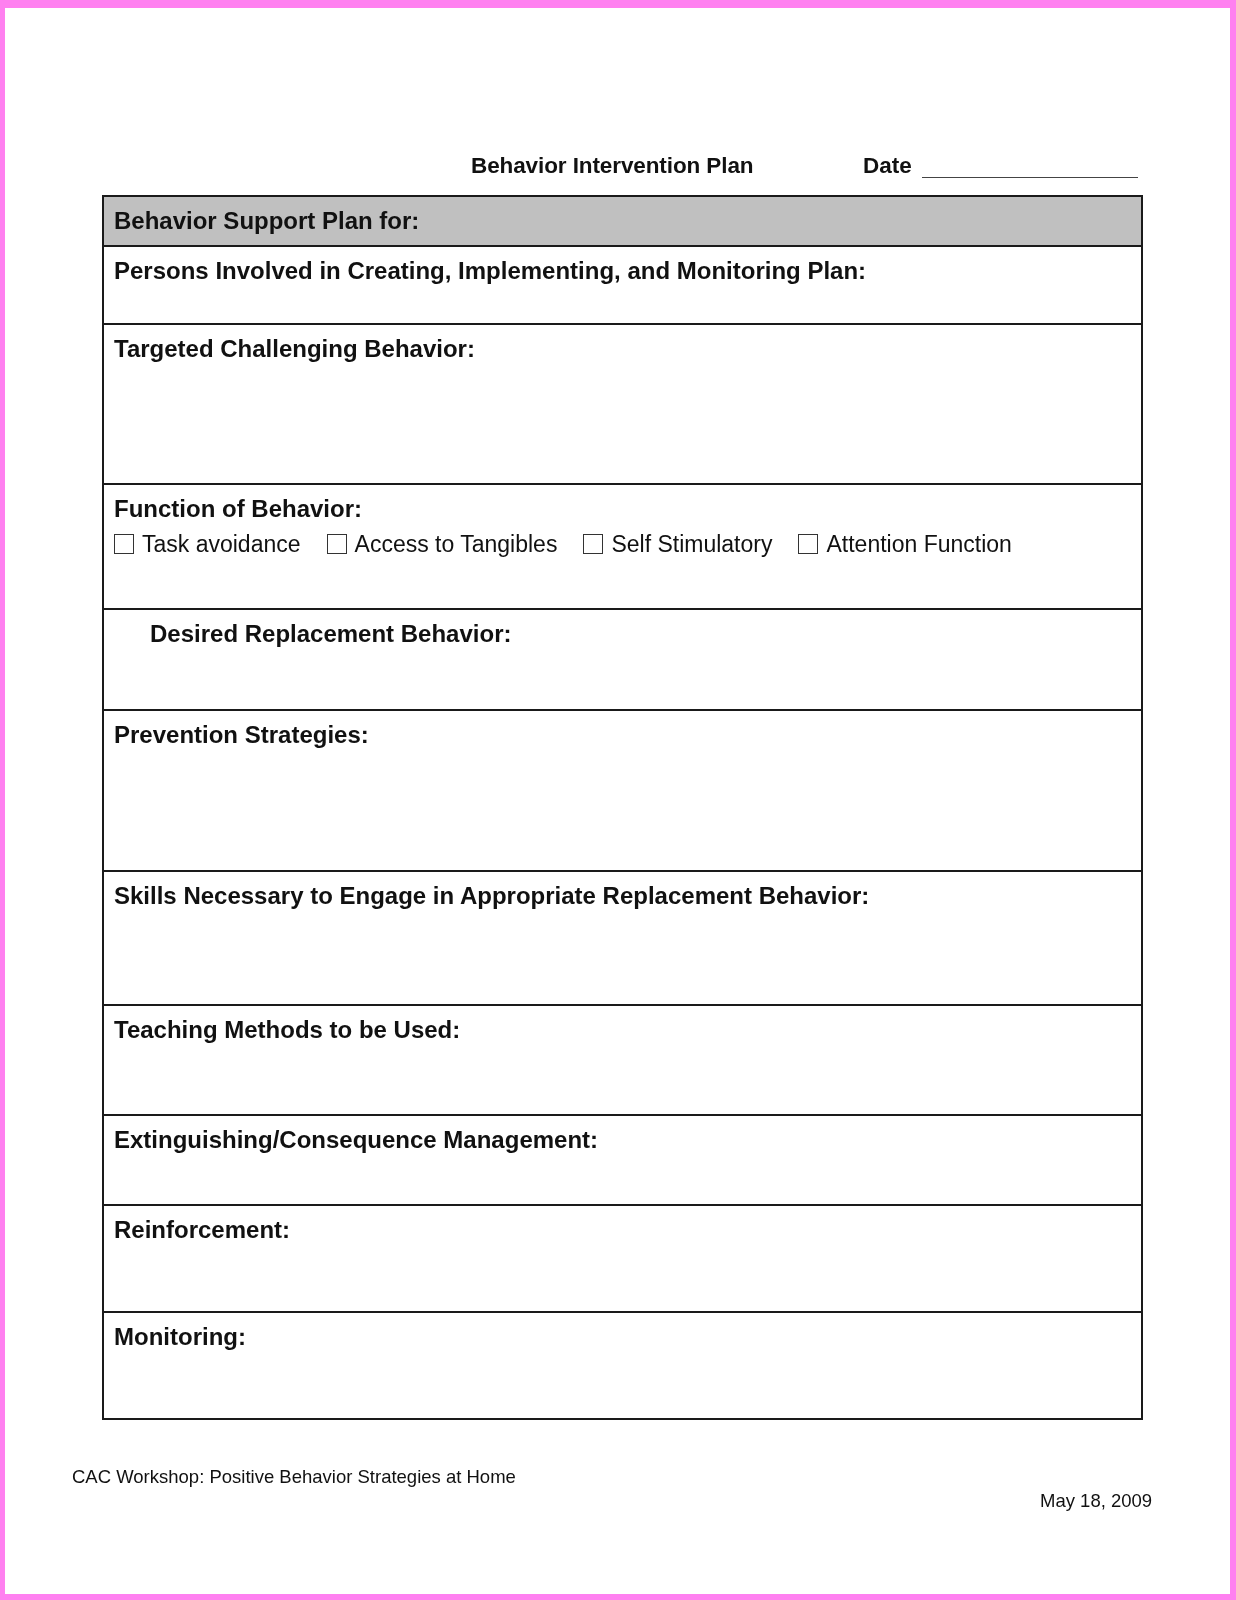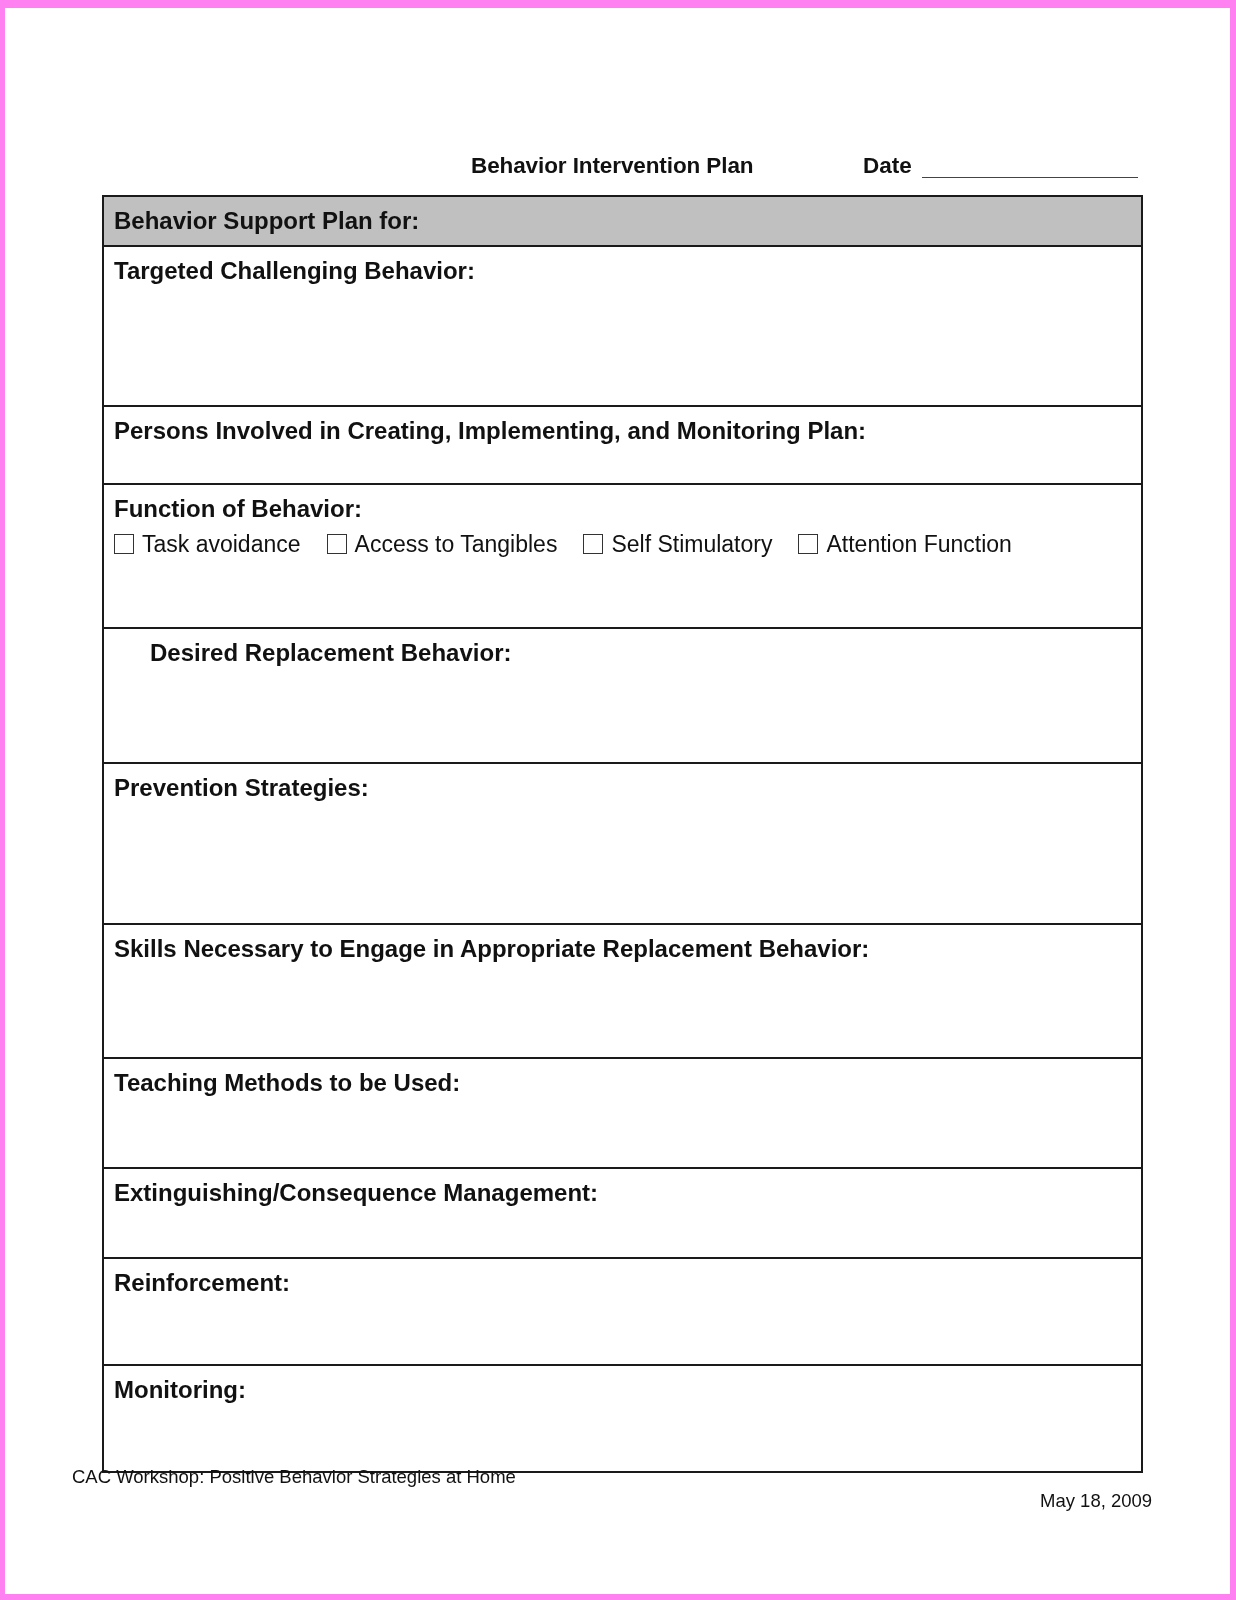--- a/index.html
+++ b/index.html
@@ -132,29 +132,29 @@
   <div class="date-label">Date</div>
   <div class="date-field"></div>
 </div>
 
 <div class="form-table">
 
   <div class="row header" style="height:50px;">
     <div class="row-label">Behavior Support Plan for:</div>
   </div>
 
+  <div class="row" style="height:78px;">
+    <div class="row-label">Persons Involved in Creating, Implementing, and Monitoring Plan:</div>
+  </div>
+
   <div class="row" style="height:160px;">
     <div class="row-label">Targeted Challenging Behavior:</div>
   </div>
 
-  <div class="row" style="height:78px;">
-    <div class="row-label">Persons Involved in Creating, Implementing, and Monitoring Plan:</div>
-  </div>
-
-  <div class="row" style="height:144px;">
+  <div class="row" style="height:125px;">
     <div class="row-label">Function of Behavior:</div>
     <div class="options">
       <div class="option">
         <span class="checkbox"></span>
         <span class="option-label">Task avoidance</span>
       </div>
       <div class="option">
         <span class="checkbox"></span>
         <span class="option-label">Access to Tangibles</span>
       </div>
@@ -162,21 +162,21 @@
         <span class="checkbox"></span>
         <span class="option-label">Self Stimulatory</span>
       </div>
       <div class="option">
         <span class="checkbox"></span>
         <span class="option-label">Attention Function</span>
       </div>
     </div>
   </div>
 
-  <div class="row" style="height:135px;padding-left:46px;">
+  <div class="row" style="height:101px;padding-left:46px;">
     <div class="row-label">Desired Replacement Behavior:</div>
   </div>
 
   <div class="row" style="height:161px;">
     <div class="row-label">Prevention Strategies:</div>
   </div>
 
   <div class="row" style="height:134px;">
     <div class="row-label">Skills Necessary to Engage in Appropriate Replacement Behavior:</div>
   </div>

